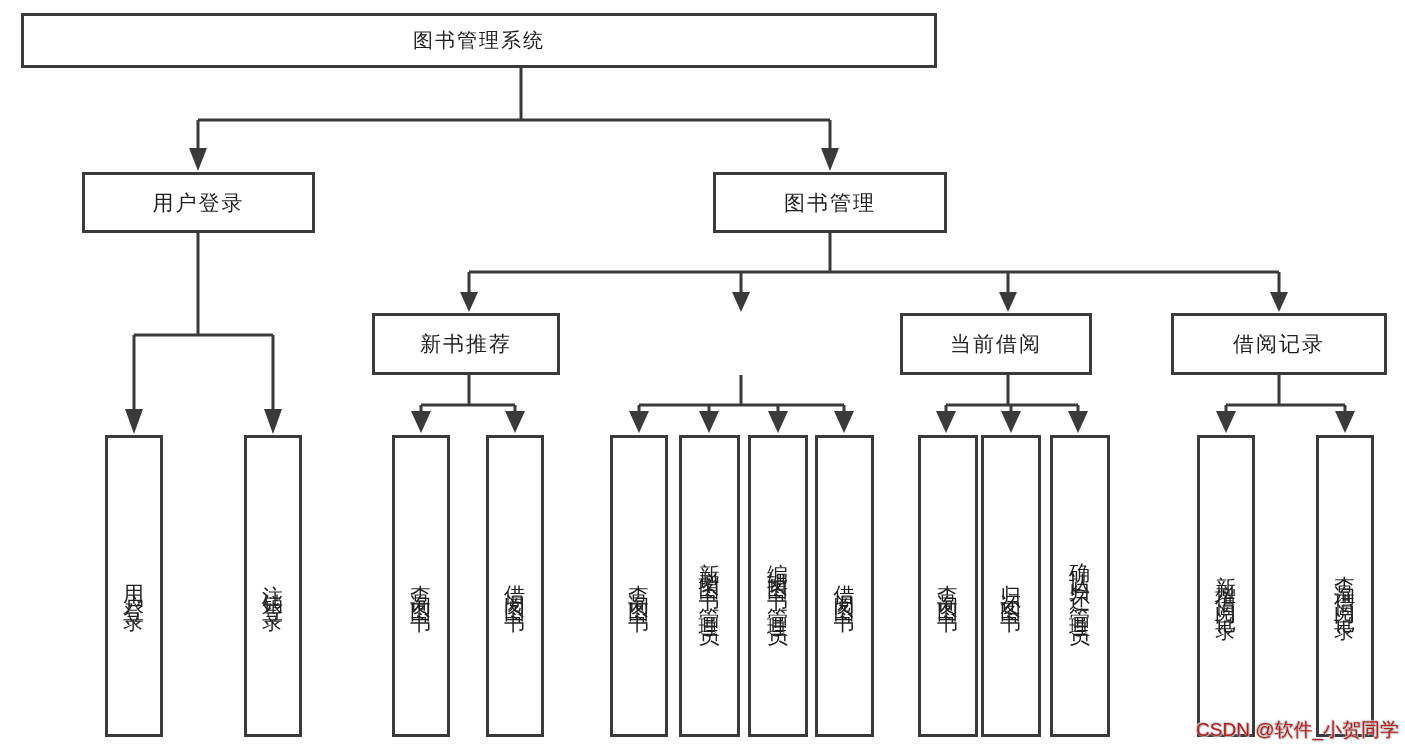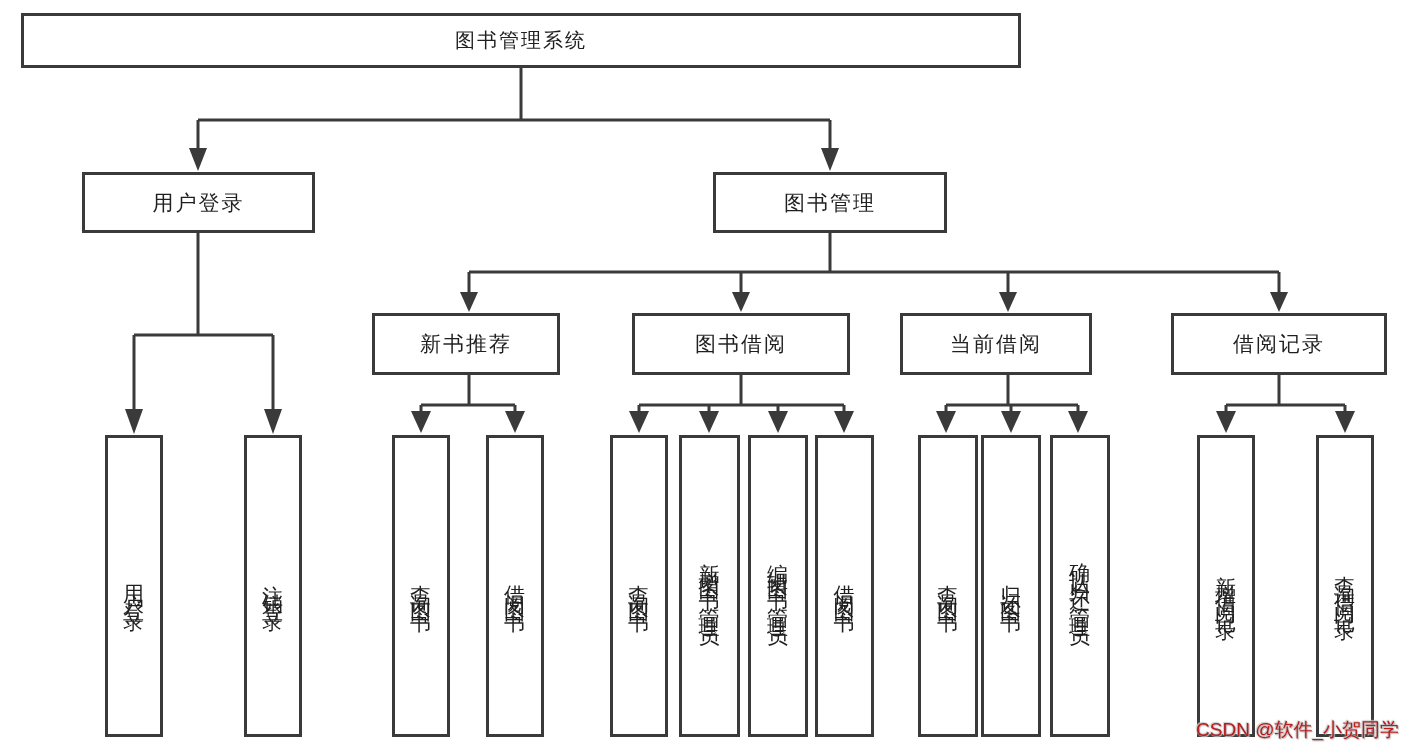--- a/index.html
+++ b/index.html
@@ -94,36 +94,33 @@
       <polygon points="778,433 768,411 788,411"></polygon>
       <polygon points="844,433 834,411 854,411"></polygon>
       <polygon points="946,433 936,411 956,411"></polygon>
       <polygon points="1011,433 1001,411 1021,411"></polygon>
       <polygon points="1078,433 1068,411 1088,411"></polygon>
       <polygon points="1226,433 1216,411 1236,411"></polygon>
       <polygon points="1345,433 1335,411 1355,411"></polygon>
     </g>
   </svg>
 
-  <div class="box root" style="left:21px;top:13px;width:1000px;height:55px">
+  <div class="box root" style="left:21px;top:13px;width:916px;height:55px">
     <span class="hlabel">图书管理系统</span>
   </div>
 
   <div class="box" style="left:82px;top:172px;width:233px;height:61px">
     <span class="hlabel">用户登录</span>
   </div>
   <div class="box" style="left:713px;top:172px;width:234px;height:61px">
     <span class="hlabel">图书管理</span>
   </div>
 
   <div class="box" style="left:372px;top:313px;width:188px;height:62px">
     <span class="hlabel">新书推荐</span>
-  </div>
-  <div class="box" style="left:632px;top:313px;width:218px;height:62px">
-    <span class="hlabel">图书借阅</span>
   </div>
   <div class="box" style="left:900px;top:313px;width:192px;height:62px">
     <span class="hlabel">当前借阅</span>
   </div>
   <div class="box" style="left:1171px;top:313px;width:216px;height:62px">
     <span class="hlabel">借阅记录</span>
   </div>
 
   <div class="box leaf" style="left:105px;top:435px;width:58px;height:302px">
     <span class="vlabel">用户登录</span>

